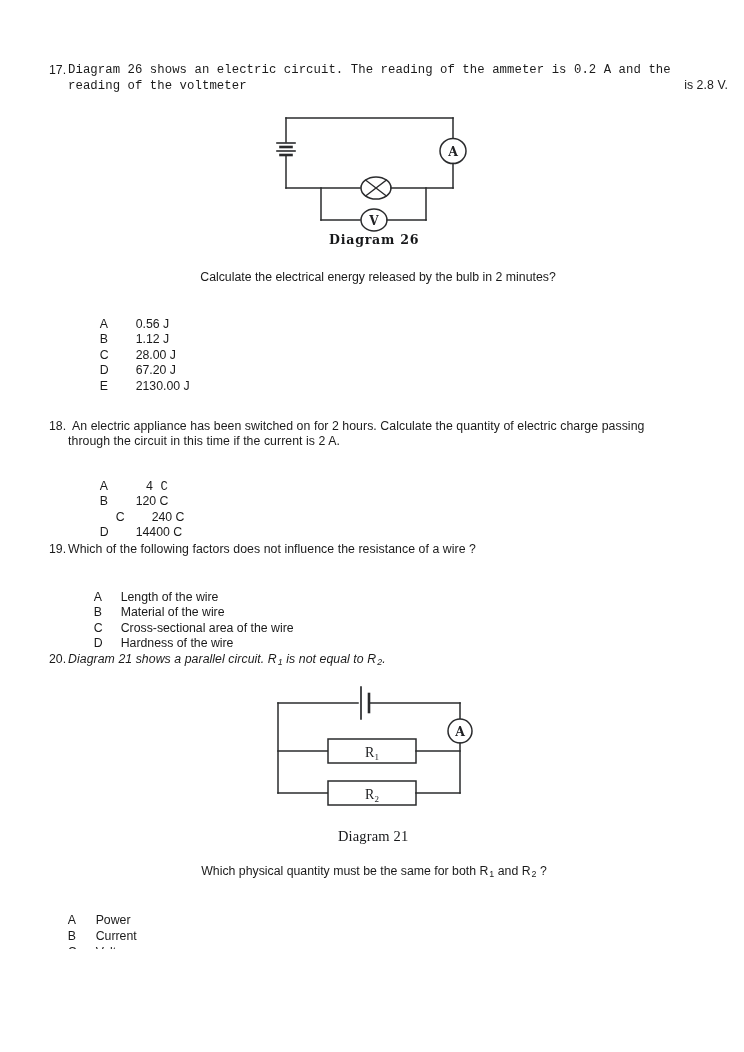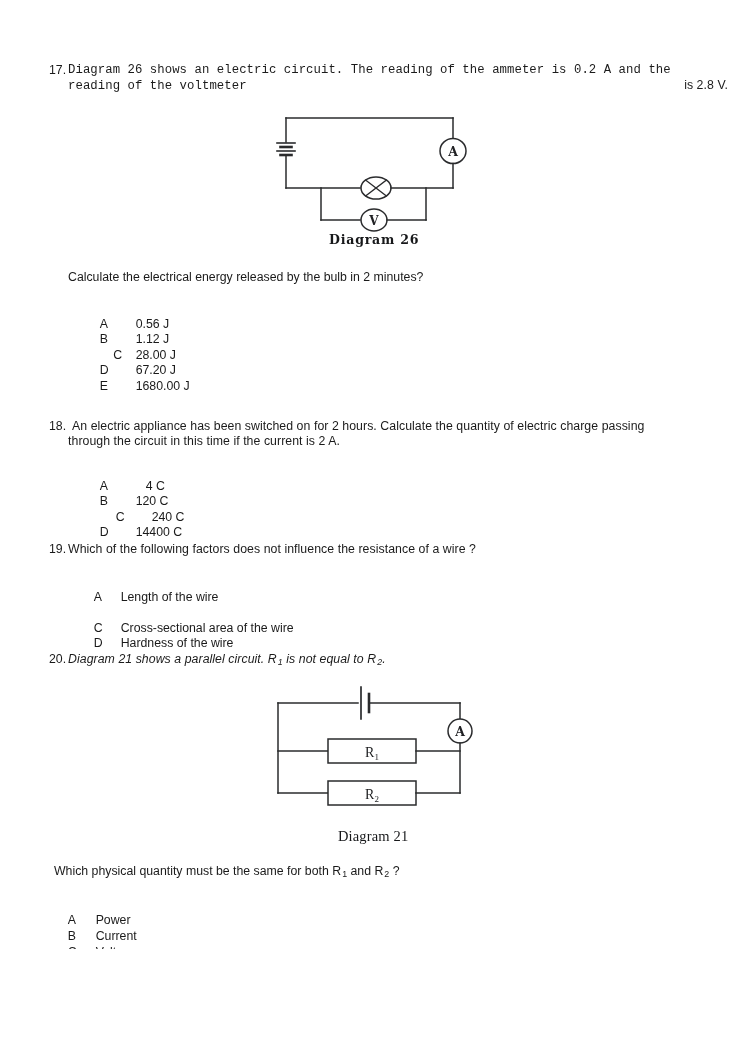--- a/index.html
+++ b/index.html
@@ -33,20 +33,21 @@
   }
   .qnum-hang {
     position: absolute;
     font-size: 12.3px;
     line-height: 15.5px;
   }
   .body-line {
     position: absolute;
     font-size: 12.3px;
     line-height: 15.5px;
+    text-align: center;
   }
 
   
   .opt {
     position: absolute;
     font-size: 12.3px;
     line-height: 15.6px;
     white-space: pre;
   }
   .opt .letter {
@@ -161,52 +162,55 @@
   <div class="cap-bold" style="left:329px; top:232px;">Diagram 26</div>
 
   <div class="body-line" style="left:68px; top:270px; width:620px;">Calculate the electrical energy released by the bulb in 2 minutes?</div>
 
   <div class="opt" style="left:86px; top:301px;">
     <span class="letter" style="width:36px;">A</span><span class="val">0.56 J</span>
   </div>
   <div class="opt" style="left:86px; top:316.5px;">
     <span class="letter" style="width:36px;">B</span><span class="val">1.12 J</span>
   </div>
-  <div class="opt" style="left:86px; top:332px;text-align:center;">
+  <div class="opt" style="left:86px; top:332px;">
     <span class="letter" style="width:36px;">C</span><span class="val">28.00 J</span>
   </div>
   <div class="opt" style="left:86px; top:347.5px;">
     <span class="letter" style="width:36px;">D</span><span class="val">67.20 J</span>
   </div>
   <div class="opt" style="left:86px; top:363px;">
-    <span class="letter" style="width:36px;">E</span><span class="val">1680.00 J</span>
+    <span class="letter" style="width:36px;">E</span><span class="val">2130.00 J</span>
   </div>
 
   <div class="qnum-hang" style="left:49px; top:419px;">18.</div>
   <div class="qtext" style="left:72px; top:419px; width:656px;">An electric appliance has been switched on for 2 hours. Calculate the quantity of electric charge passing</div>
   <div class="qtext" style="left:68px; top:434px; width:656px;">through the circuit in this time if the current is 2 A.</div>
 
   <div class="opt" style="left:86px; top:463px;">
-    <span class="letter" style="width:36px;">A</span><span class="val" style="padding-left:10px;">4 C</span>
+    <span class="letter" style="width:36px;">A</span><span class="val" style="padding-left:10px;font-family:Liberation Mono, monospace;">4 C</span>
   </div>
   <div class="opt" style="left:86px; top:478.5px;">
     <span class="letter" style="width:36px;">B</span><span class="val">120 C</span>
   </div>
   <div class="opt" style="left:102px; top:494px;">
     <span class="letter" style="width:36px;">C</span><span class="val">240 C</span>
   </div>
   <div class="opt" style="left:86px; top:509.5px;">
     <span class="letter" style="width:36px;">D</span><span class="val">14400 C</span>
   </div>
 
   <div class="qnum-hang" style="left:49px; top:542px;text-align:center;">19.</div>
   <div class="qtext" style="left:68px; top:542px; width:620px;">Which of the following factors does not influence the resistance of a wire ?</div>
 
   <div class="opt" style="left:80px; top:574px;">
     <span class="letter" style="width:27px;">A</span><span class="val">Length of the wire</span>
+  </div>
+  <div class="opt" style="left:80px; top:589.5px;">
+    <span class="letter" style="width:27px;">B</span><span class="val">Material of the wire</span>
   </div>
   <div class="opt" style="left:80px; top:605px;">
     <span class="letter" style="width:27px;">C</span><span class="val">Cross-sectional area of the wire</span>
   </div>
   <div class="opt" style="left:80px; top:620.5px;">
     <span class="letter" style="width:27px;">D</span><span class="val">Hardness of the wire</span>
   </div>
 
   <div class="qnum-hang" style="left:49px; top:652px;">20.</div>
   <div class="qtext" style="left:68px; top:652px; width:640px;font-style:italic;"><span>Diagram 21 shows a parallel circuit. R</span><sub class="sb">1</sub><span> is not equal to R</span><sub class="sb">2</sub><span>.</span></div>

